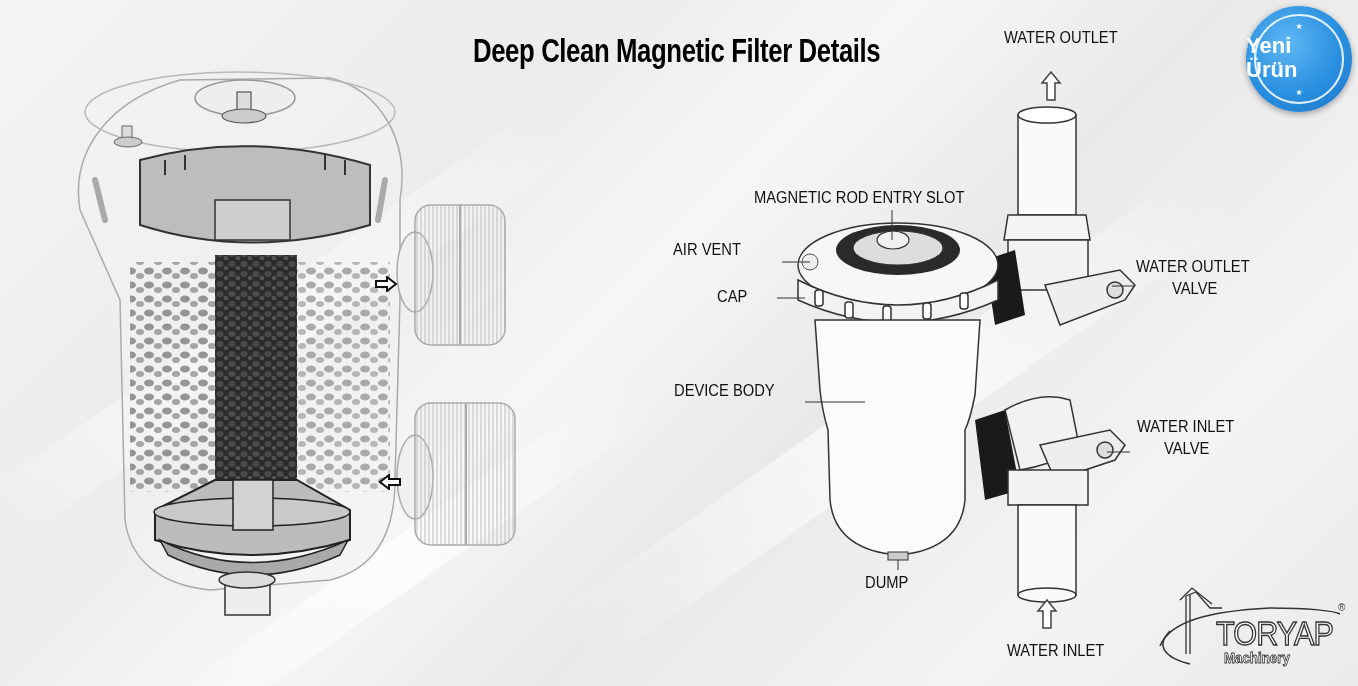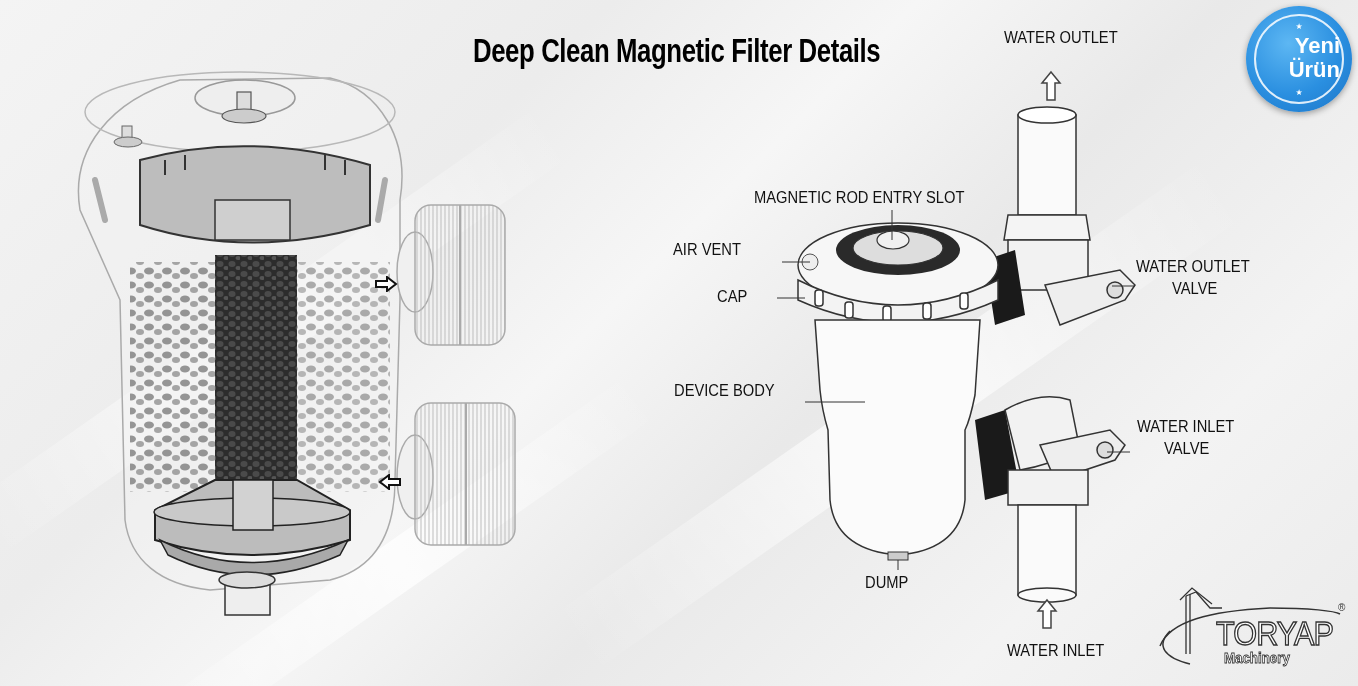--- a/index.html
+++ b/index.html
@@ -17,42 +17,42 @@
   .label {
     position:absolute; font-size:16px; color:#111; white-space:nowrap; line-height:22px;
     transform: scaleX(0.92); transform-origin:left top;
   }
   .badge {
     position:absolute; left:1246px; top:6px; width:106px; height:106px; border-radius:50%;
     background: radial-gradient(circle at 40% 35%, #5db7f3 0%, #2a8fe0 55%, #1c74c6 100%);
     box-shadow: 0 2px 6px rgba(0,0,0,0.35);
   }
   .badge .ring { position:absolute; left:8px; top:8px; right:8px; bottom:8px; border-radius:50%; border:2px solid rgba(255,255,255,0.85); }
-  .badge .txt { position:absolute; left:0; right:12px; text-align:right; color:#fff; font-weight:bold; font-size:22px; line-height:24px; }
+  .badge .txt { position:absolute; left:0; right:0; text-align:left; color:#fff; font-weight:bold; font-size:22px; line-height:24px; }
   .badge .star { position:absolute; left:0; right:0; text-align:center; color:#fff; font-size:8px; }
   .logo { position:absolute; left:1150px; top:586px; width:200px; height:90px; }
   .logo .name { position:absolute; left:66px; top:28px; font-size:34px; color:#fff; -webkit-text-stroke:1.4px #333; letter-spacing:-1px; transform:scaleX(0.9); transform-origin:left top; }
   .logo .sub { position:absolute; left:74px; top:64px; font-size:14px; font-weight:bold; color:#fff; -webkit-text-stroke:0.8px #333; transform:scaleX(0.95); transform-origin:left top; }
   .logo .reg { position:absolute; left:188px; top:16px; font-size:10px; color:#333; }
   svg { position:absolute; }
 </style>
 </head>
 <body>
 
 <div class="streak" style="left:-80px; top:300px; width:700px; height:60px;"></div>
 <div class="streak" style="left:500px; top:380px; width:800px; height:70px;"></div>
 <div class="streak" style="left:100px; top:540px; width:600px; height:50px;"></div>
 
 <div class="title">Deep Clean Magnetic Filter Details</div>
 
 <div class="badge">
   <div class="ring"></div>
   <div class="star" style="top:16px;">★</div>
   <div class="txt" style="top:28px;">Yeni</div>
-  <div class="txt" style="top:52px;margin-left:6px;">Ürün</div>
+  <div class="txt" style="top:52px;">Ürün</div>
   <div class="star" style="top:82px;">★</div>
 </div>
 
 <svg width="560" height="686" viewBox="0 0 560 686" style="left:0; top:0;">
   <defs>
     <pattern id="dots" width="18" height="14" patternUnits="userSpaceOnUse">
       <ellipse cx="5" cy="5" rx="5" ry="3.5" fill="#8a8a8a"></ellipse>
       <ellipse cx="14" cy="10" rx="4" ry="3" fill="#9c9c9c"></ellipse>
     </pattern>
     <pattern id="darkdots" width="12" height="10" patternUnits="userSpaceOnUse">

